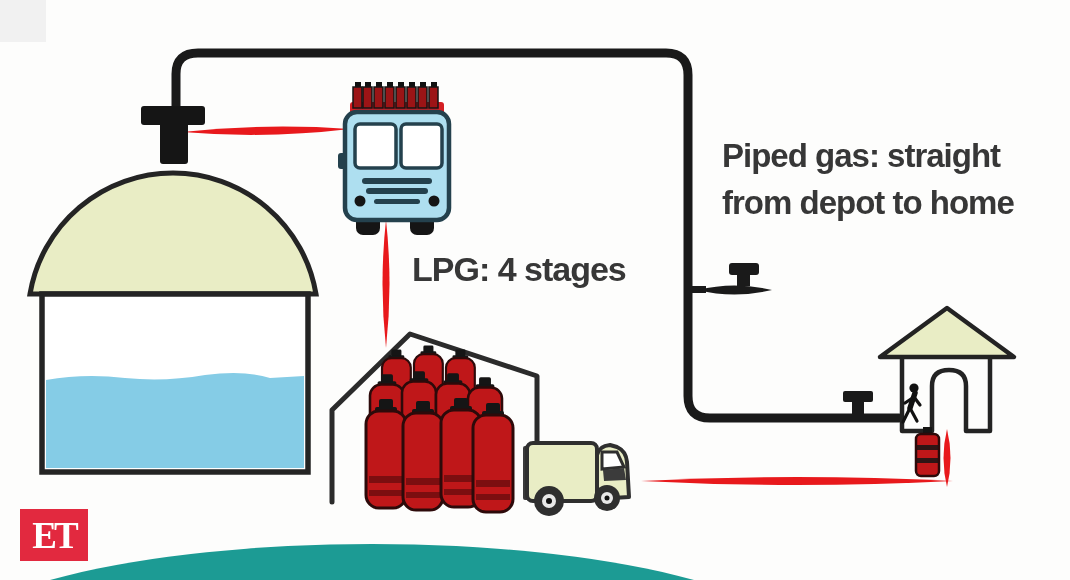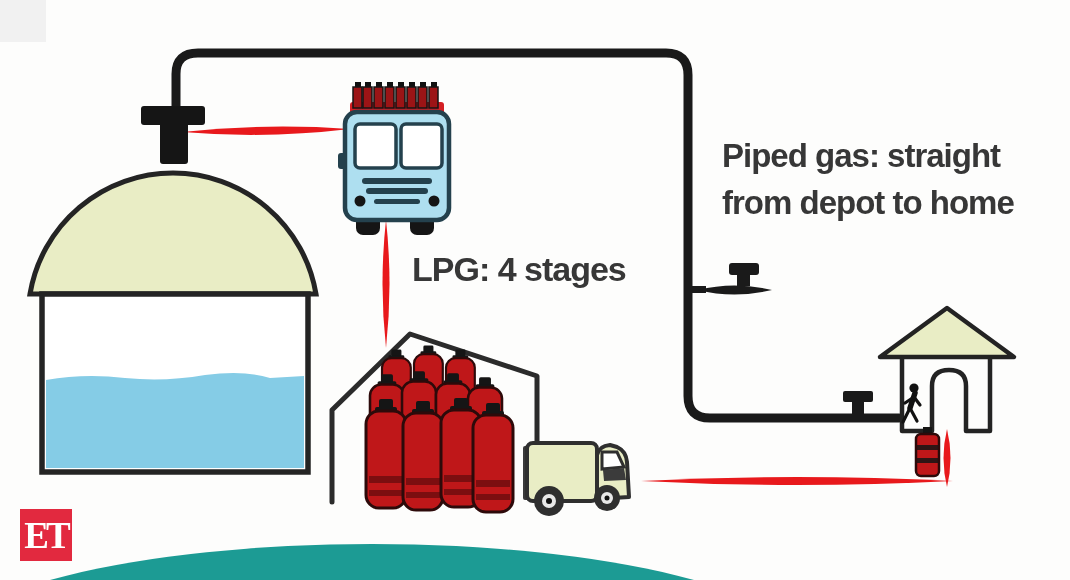--- a/index.html
+++ b/index.html
@@ -4,21 +4,21 @@
 <style>
   html,body{margin:0;padding:0;background:#ffffff;}
   .stage{
     position:relative;width:1070px;height:580px;overflow:hidden;
     background:#fdfdfc;font-family:"Liberation Sans",sans-serif;
   }
   .stage svg{position:absolute;left:0;top:0;}
   .caption{fill:#373737;font-family:"Liberation Sans",sans-serif;
     font-weight:700;font-size:33px;letter-spacing:-1px;}
   .et-logo{
-    position:absolute;left:20px;top:509px;width:52px;height:52px;
+    position:absolute;left:20px;top:509px;width:68px;height:52px;
     background:#e2293f;display:flex;align-items:center;justify-content:center;
   }
   .et-logo span{
     color:#ffffff;font-family:"Liberation Serif",serif;font-weight:700;
     font-size:37px;letter-spacing:-3px;line-height:1;
   }
 </style>
 </head>
 <body>
 

